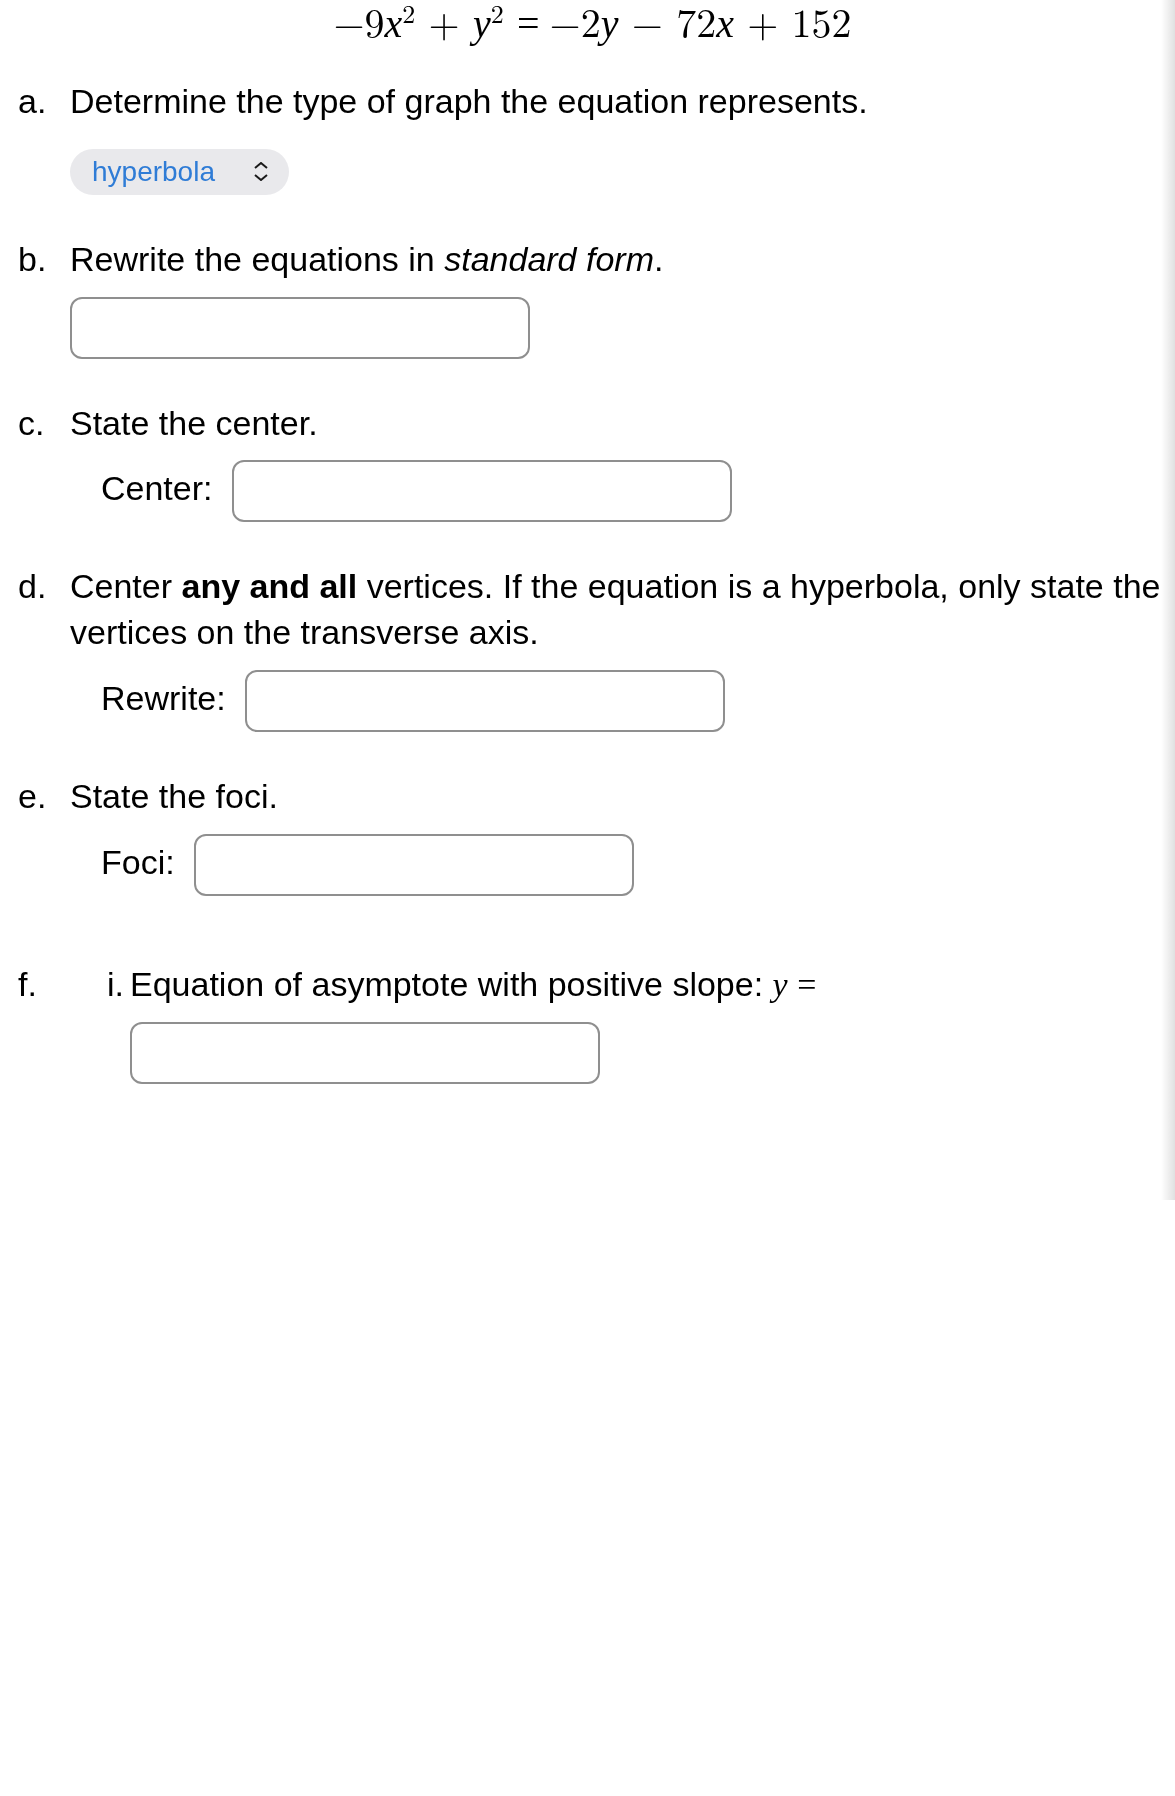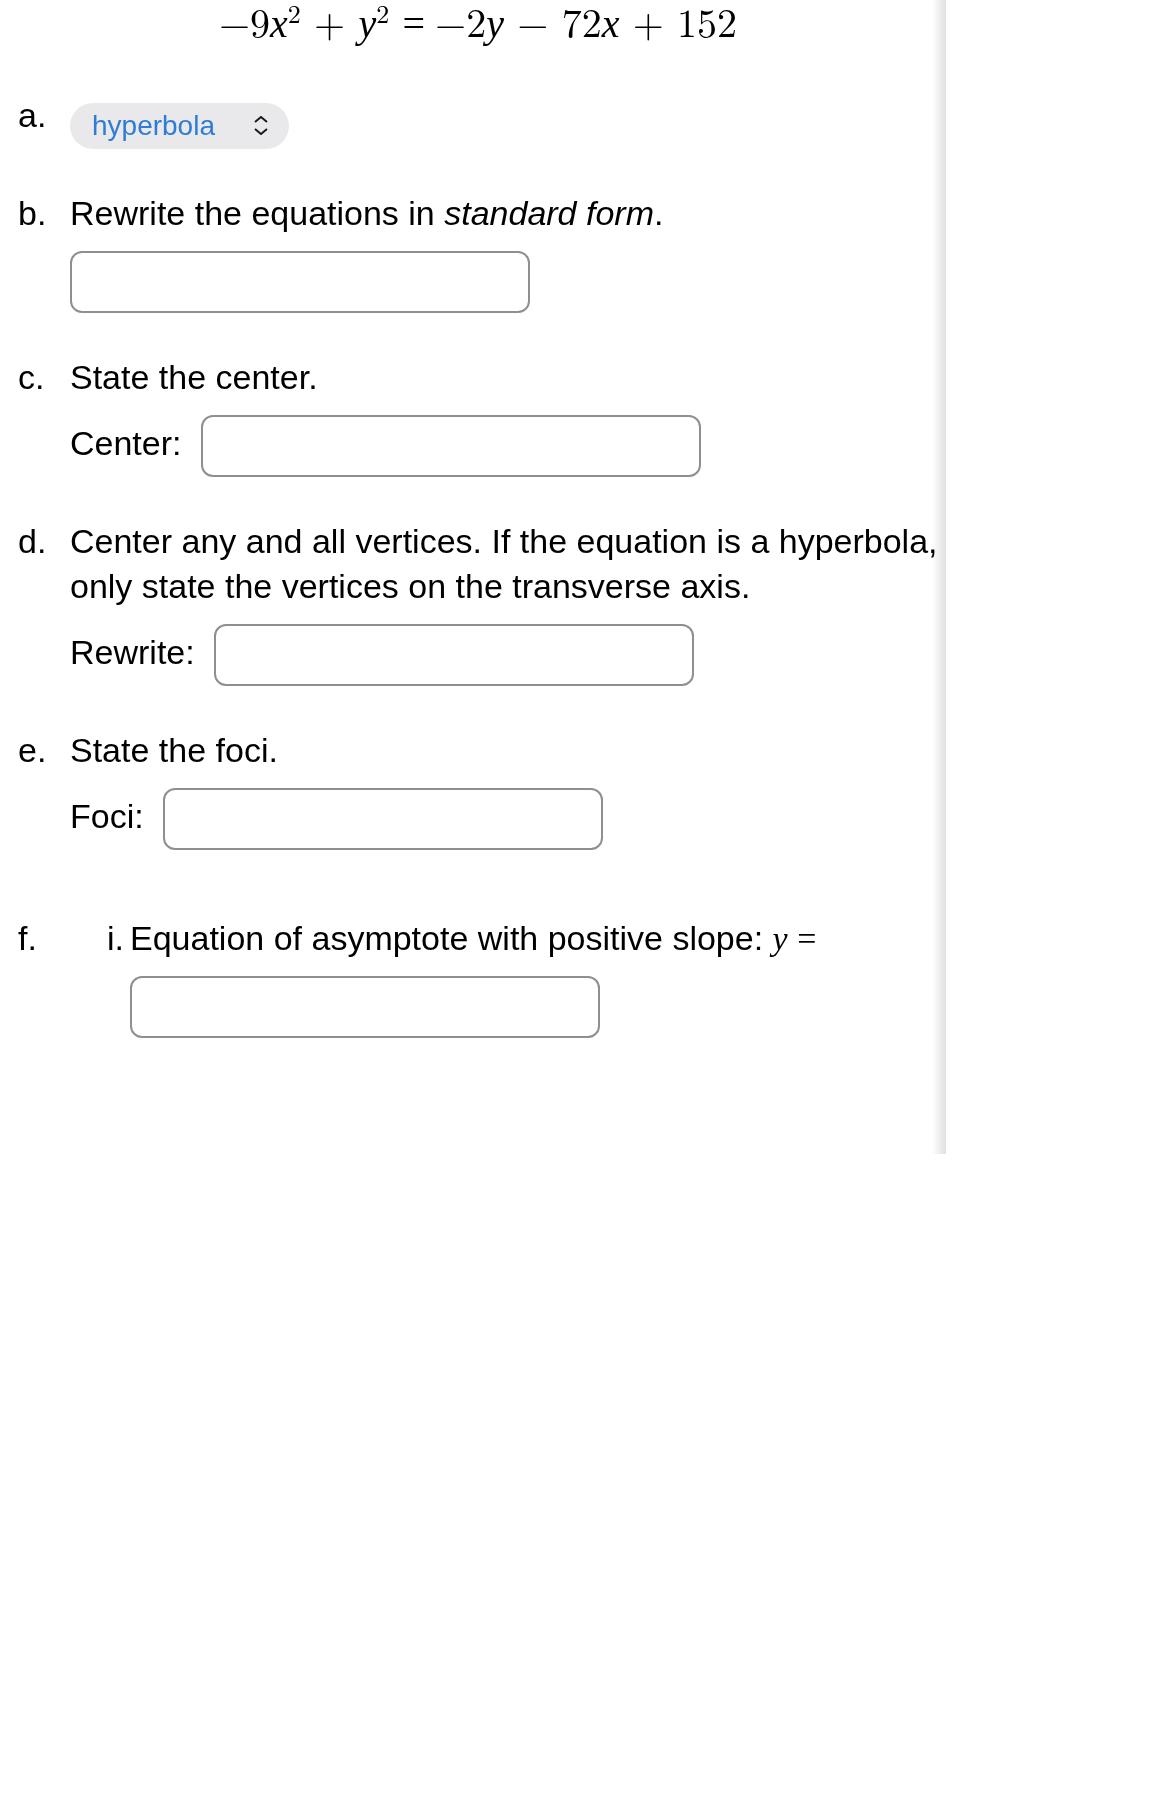--- a/index.html
+++ b/index.html
@@ -5,21 +5,21 @@
   * { box-sizing: border-box; }
   html, body {
     margin: 0;
     padding: 0;
     font-family: "Trebuchet MS", "Lucida Sans Unicode", "Lucida Grande", sans-serif;
     font-size: 34px;
     color: #000;
     background: #fff;
   }
   .page {
-    width: 946px;
+    width: 1175px;
     padding: 0 8px 40px 18px;
     position: relative;
   }
   .page::after {
     content: "";
     position: absolute;
     top: 0;
     right: 0;
     width: 14px;
     height: 100%;
@@ -100,49 +100,51 @@
     vertical-align: middle;
   }
   .tb-wide   { width: 460px; }
   .tb-med    { width: 500px; }
   .tb-med2   { width: 440px; }
   .tb-long   { width: 480px; }
   .tb-eq     { width: 470px; }
   .lbl {
     display: inline-block;
     margin-right: 10px;
+    margin-left: 31px;
   }
   .answer-row { margin-top: 14px; }
   .mathvar {
     font-family: "Cambria Math","STIXGeneral",serif;
     font-style: italic;
   }
   .matheq {
     font-family: "Cambria Math","STIXGeneral",serif;
   }
-  .bold { font-weight: 400; }
+  .bold { font-weight: 700; }
   .italic { font-style: italic; }
 </style>
 </head>
 <body>
 
 <div class="page">
 
   <div class="eqrow">
     <span class="math">
       −9<span class="mathvar">x</span><sup>2</sup> + <span class="mathvar">y</span><sup>2</sup>
       <span class="matheq"> = </span>
       −2<span class="mathvar">y</span> − 72<span class="mathvar">x</span> + 152
     </span>
   </div>
 
   <ol class="outer">
 
     <li>
       <span class="marker">a.</span>
+      <span>Determine the type of graph the equation represents.</span>
       <div class="answer-row">
         <span class="select-wrap">
           <span class="val">hyperbola</span>
           <span class="caret">
             <svg width="16" height="8" viewBox="0 0 16 8">
                 <polyline points="2,6 8,1 14,6" fill="none" stroke="#1a1a1a" stroke-width="2"></polyline>
               </svg>
             <svg width="16" height="8" viewBox="0 0 16 8">
                 <polyline points="2,2 8,7 14,2" fill="none" stroke="#1a1a1a" stroke-width="2"></polyline>
               </svg>

